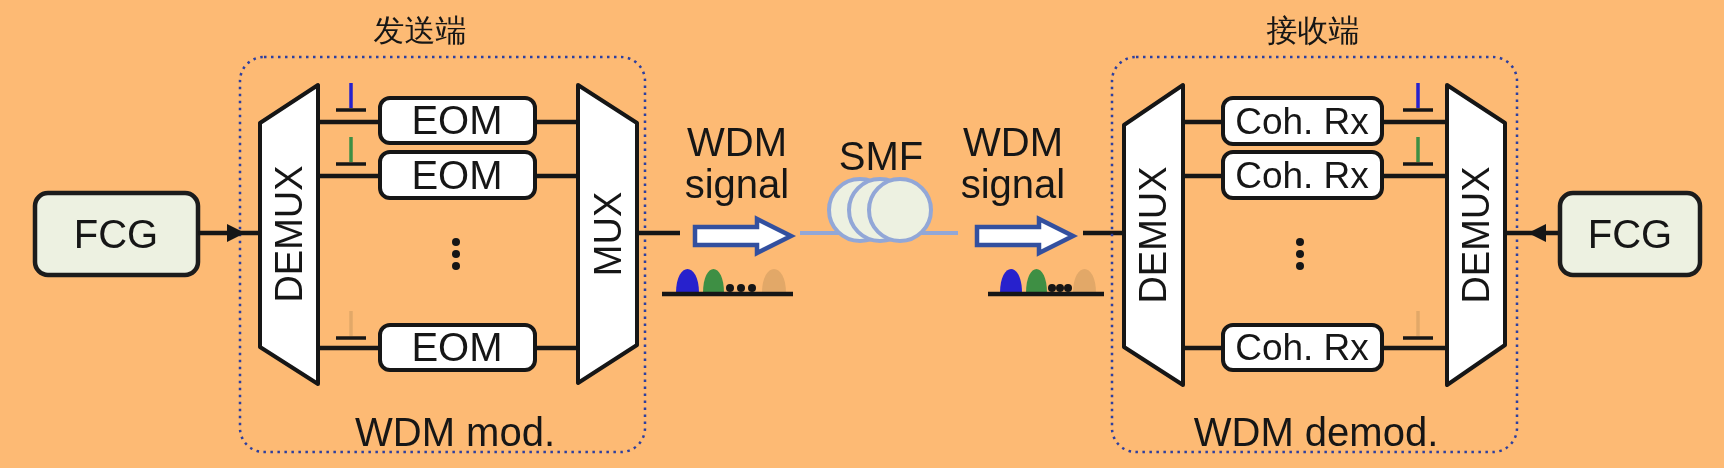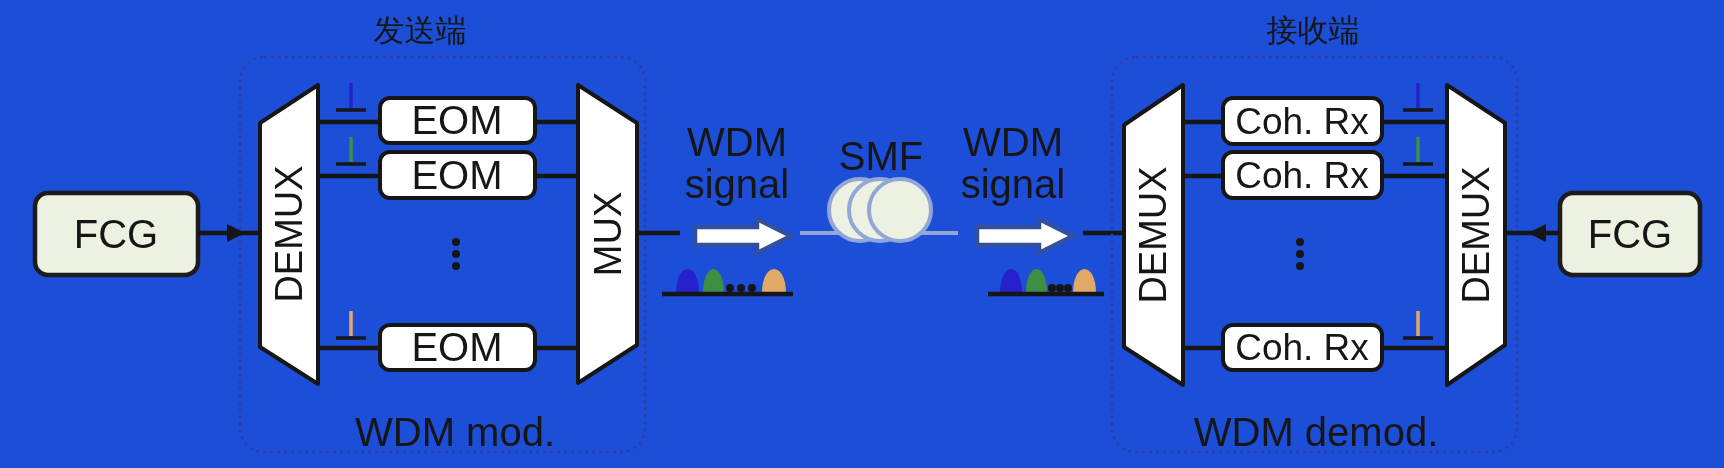--- a/index.html
+++ b/index.html
@@ -1,16 +1,16 @@
 <!DOCTYPE html>
 <html><head>
 <meta charset="utf-8">
 <style>
   html,body { margin:0; padding:0; background:#ffffff; }
-  .stage { position:relative; width:1724px; height:468px; background:#1d4ed8; overflow:hidden; }
+  .stage { position:relative; width:1724px; height:468px; background:#fdba74; overflow:hidden; }
   svg { display:block; }
   text {
     font-family:"Liberation Sans","DejaVu Sans",sans-serif;
     fill:#161616;
   }
   .t-title   { font-size:31px; }
   .t-caption { font-size:40px; }
   .t-device  { font-size:40px; }
   .t-vert    { font-size:38px; }
   .t-eom     { font-size:40px; }

